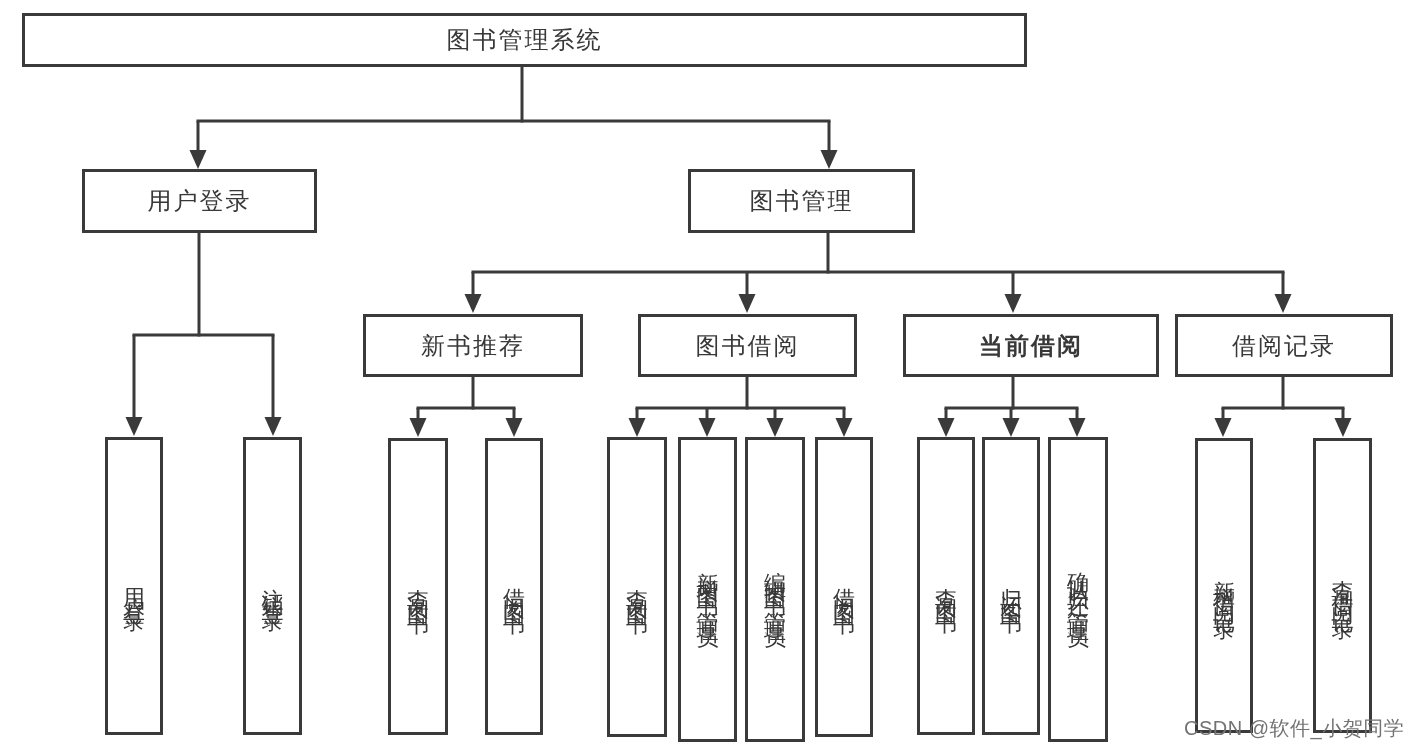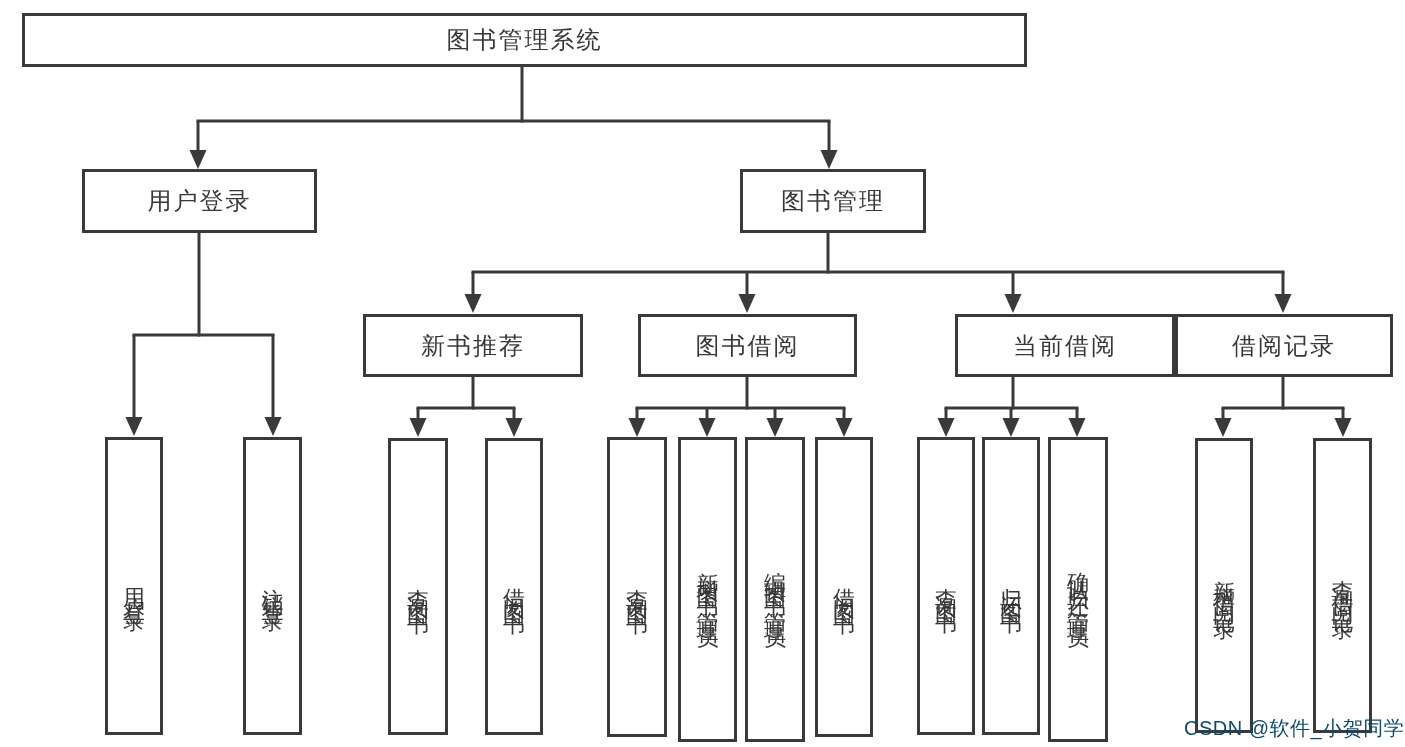--- a/index.html
+++ b/index.html
@@ -32,21 +32,21 @@
     writing-mode:vertical-rl;
     text-orientation:mixed;
     font-size:22px;
     letter-spacing:8px;
     line-height:1;
   }
   .watermark {
     position:absolute;
     left:1184px; top:715px;
     font-size:20px;
-    color:#0c4a6e;
+    color:#737373;
     letter-spacing:0.5px;
     white-space:nowrap;
     z-index:5;
   }
 </style>
 </head>
 <body>
 
 <div class="canvas">
 
@@ -112,25 +112,25 @@
       <polygon points="1002.5,418 1019.5,418 1011,437"></polygon>
       <polygon points="1068.5,418 1085.5,418 1077,437"></polygon>
       <polygon points="1214.5,418 1231.5,418 1223,437"></polygon>
       <polygon points="1334.5,418 1351.5,418 1343,437"></polygon>
     </g>
   </svg>
 
   <div class="node h" style="left:22px; top:13px; width:1005px; height:54px;">图书管理系统</div>
 
   <div class="node h" style="left:82px; top:169px; width:235px; height:64px;">用户登录</div>
-  <div class="node h" style="left:740px; top:169px; width:186px; height:64px;">图书管理</div>
+  <div class="node h" style="left:688px; top:169px; width:227px; height:64px;">图书管理</div>
 
   <div class="node h" style="left:638px; top:314px; width:219px; height:63px;">图书借阅</div>
   <div class="node h" style="left:363px; top:314px; width:220px; height:63px;">新书推荐</div>
-  <div class="node h" style="left:955px; top:314px; width:220px; height:63px;">当前借阅</div>
+  <div class="node h" style="left:903px; top:314px; width:256px; height:63px;font-weight:bold;">当前借阅</div>
   <div class="node h" style="left:1175px; top:314px; width:218px; height:63px;">借阅记录</div>
 
   <div class="node v" style="left:105px; top:437px; width:58px; height:298px;">用户登录</div>
   <div class="node v" style="left:243px; top:437px; width:59px; height:298px;">注销登录</div>
 
   <div class="node v" style="left:388px; top:438px; width:60px; height:297px;">查询图书</div>
   <div class="node v" style="left:485px; top:438px; width:58px; height:297px;">借阅图书</div>
 
   <div class="node v" style="left:607px; top:437px; width:60px; height:300px;">查询图书</div>
   <div class="node v" style="left:678px; top:437px; width:59px; height:305px;">新增图书（管理员）</div>

